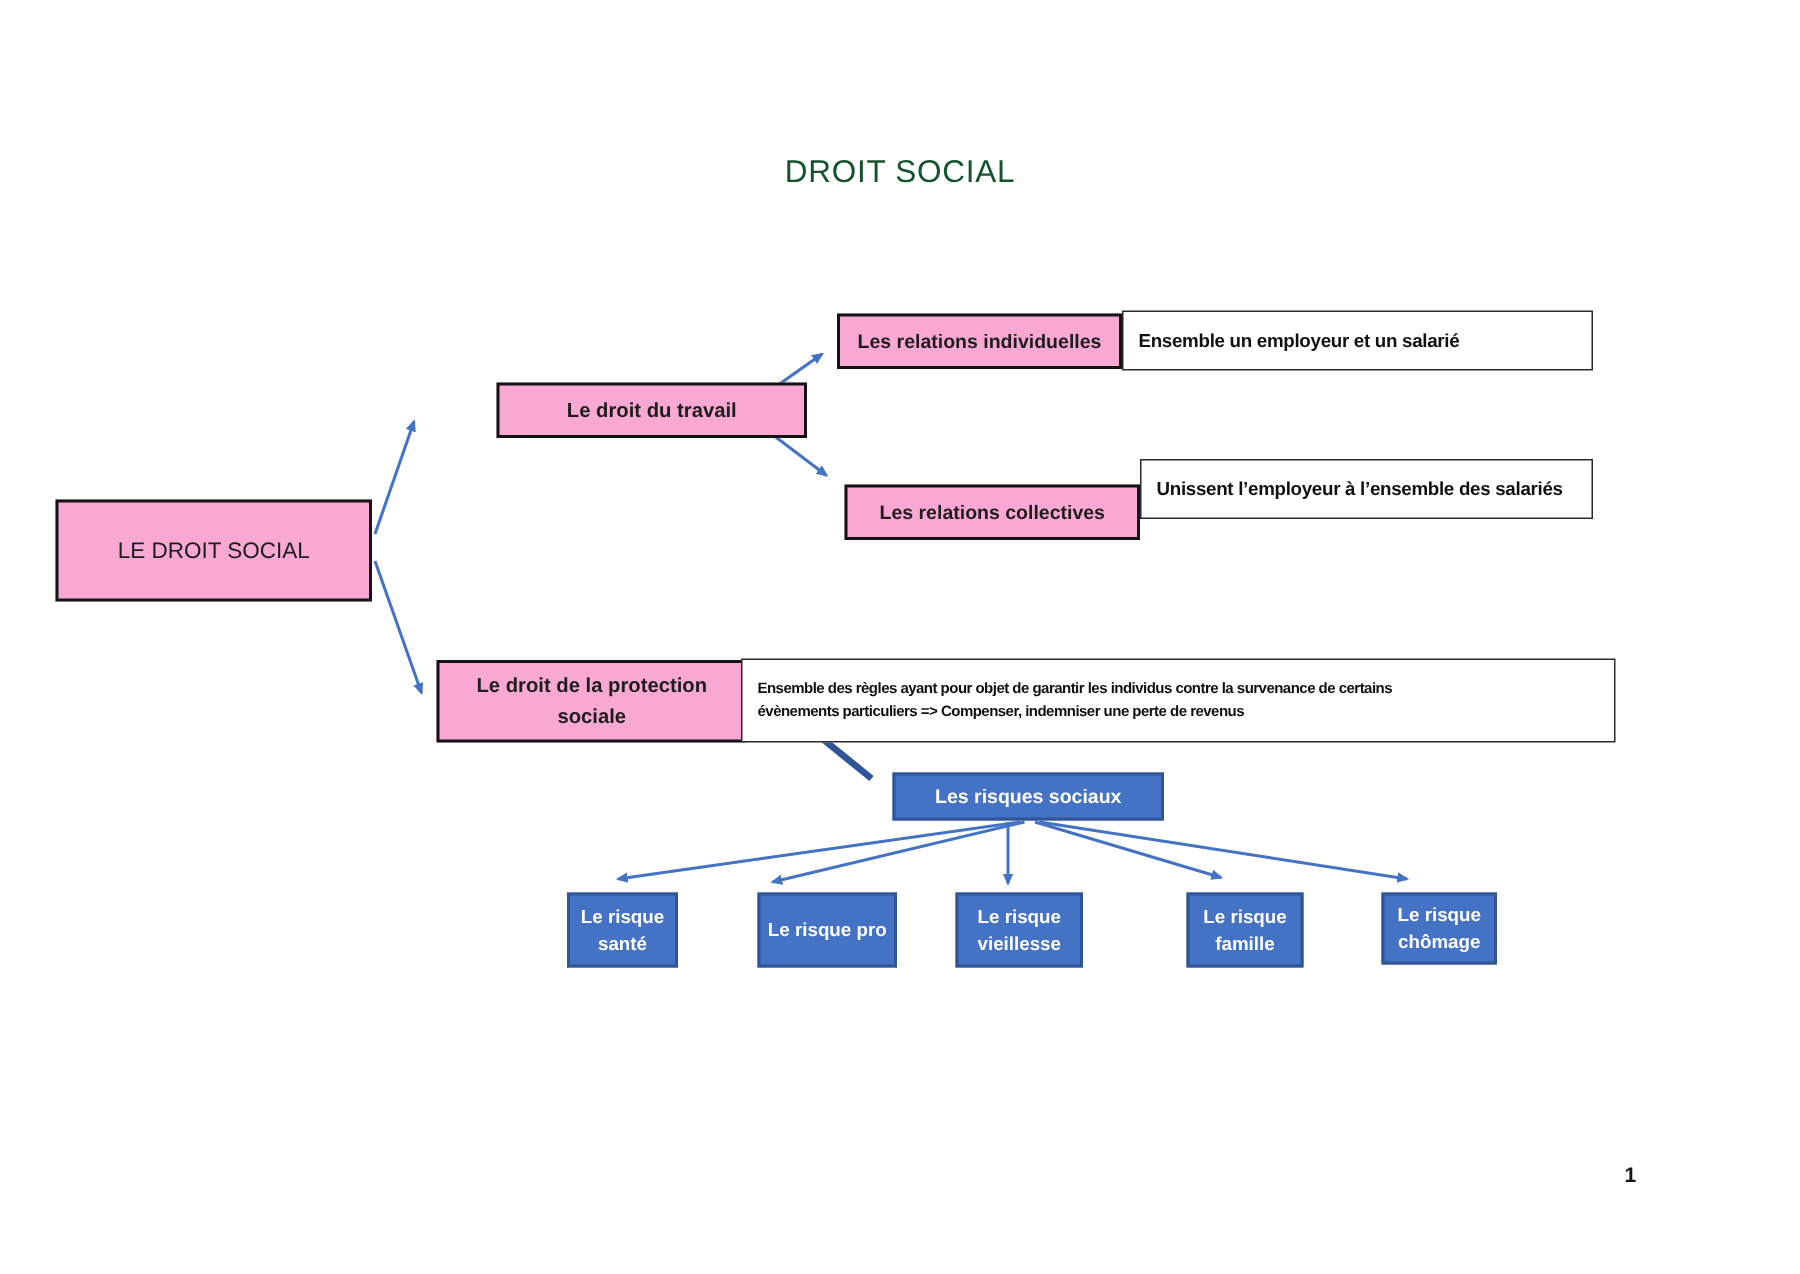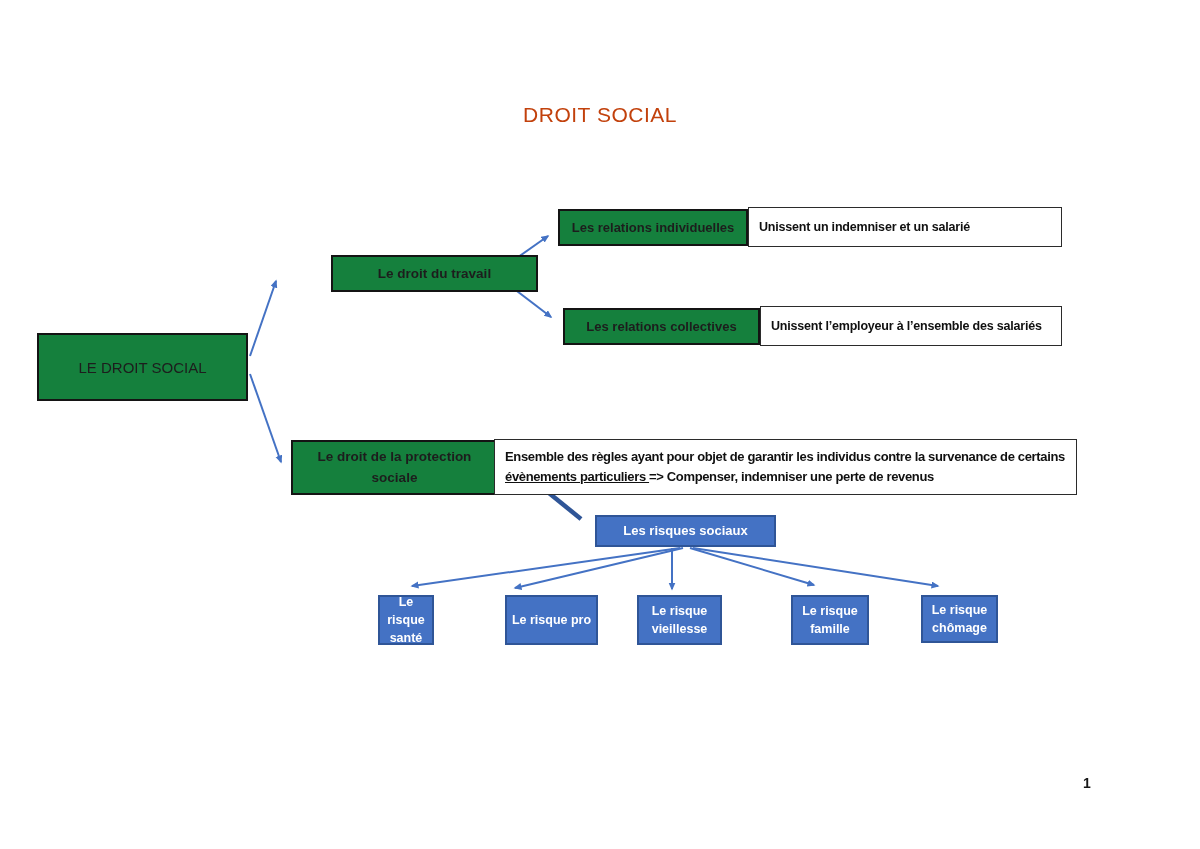--- a/index.html
+++ b/index.html
@@ -11,25 +11,25 @@
     background: #ffffff;
     overflow: hidden;
   }
   .title {
     position: absolute;
     top: 103px; left: 0;
     width: 100%;
     text-align: center;
     font-size: 21px;
     letter-spacing: 0.5px;
-    color: #c2410c;
+    color: #14532d;
   }
   .box { position: absolute; box-sizing: border-box; display: flex; align-items: center; justify-content: center; }
   .box-light {
-    background: #15803d;
+    background: #f9a8d4;
     border: 2.5px solid #141414;
     color: #1d1d1d;
     font-weight: 600;
     text-align: center;
     font-size: 13.5px;
   }
   .box-dark {
     background: #4472C4;
     border: 2.5px solid #2F5597;
     color: #ffffff;
@@ -45,36 +45,36 @@
     font-weight: 700;
     justify-content: flex-start;
     padding-left: 10px;
     padding-right: 6px;
   }
   .def-single { font-size: 12.5px; letter-spacing: -0.2px; white-space: nowrap; }
   .def-multi {
     flex-direction: column;
     align-items: flex-start;
     justify-content: center;
-    font-size: 13px;
+    font-size: 10px;
     letter-spacing: -0.35px;
     line-height: 1.55;
   }
   .def-line { white-space: nowrap; }
-  .u { text-decoration: underline; }
+  .u { }
   #root-box { left: 37px; top: 333px; width: 211px; height: 68px; font-size: 15px; font-weight: 400; }
   #travail-box { left: 289px; top: 255px; width: 207px; height: 37px; margin-left: 42px; }
   #indiv-box   { left: 558px; top: 209px; width: 190px; height: 37px; font-size: 13px; }
   #indiv-def   { left: 748px; top: 207px; width: 314px; height: 40px; }
-  #collec-box  { left: 563px; top: 308px; width: 197px; height: 37px; font-size: 13px; }
+  #collec-box  { left: 563px; top: 323px; width: 197px; height: 37px; font-size: 13px; }
   #collec-def  { left: 760px; top: 306px; width: 302px; height: 40px; }
   #protec-box  { left: 291px; top: 440px; width: 207px; height: 55px; line-height: 1.5; padding: 0 0; }
   #protec-def  { left: 494px; top: 439px; width: 583px; height: 56px; }
   #risques-box { left: 595px; top: 515px; width: 181px; height: 32px; font-size: 13px; }
-  #risque-1 { left: 378px; top: 595px; width: 56px; height: 50px; }
+  #risque-1 { left: 378px; top: 595px; width: 74px; height: 50px; }
   #risque-2 { left: 505px; top: 595px; width: 93px; height: 50px; }
   #risque-3 { left: 637px; top: 595px; width: 85px; height: 50px; }
   #risque-4 { left: 791px; top: 595px; width: 78px; height: 50px; }
   #risque-5 { left: 921px; top: 595px; width: 77px; height: 48px; }
   .page-number {
     position: absolute;
     left: 1083px; top: 775px;
     font-size: 14px;
     font-weight: 600;
     color: #161616;
@@ -111,21 +111,21 @@
   </div>
 
   <div id="travail-box" class="box box-light">
     <span>Le droit du travail</span>
   </div>
 
   <div id="indiv-box" class="box box-light">
     <span>Les relations individuelles</span>
   </div>
   <div id="indiv-def" class="box box-white def-single">
-    <span>Unissent un indemniser et un salarié</span>
+    <span>Ensemble un employeur et un salarié</span>
   </div>
 
   <div id="collec-box" class="box box-light">
     <span>Les relations collectives</span>
   </div>
   <div id="collec-def" class="box box-white def-single">
     <span>Unissent l’employeur à l’ensemble des salariés</span>
   </div>
 
   <div id="protec-box" class="box box-light">

